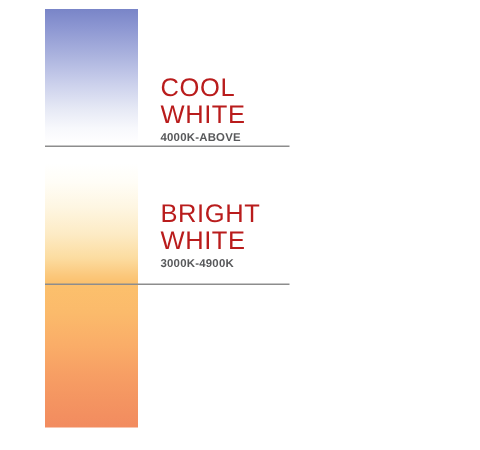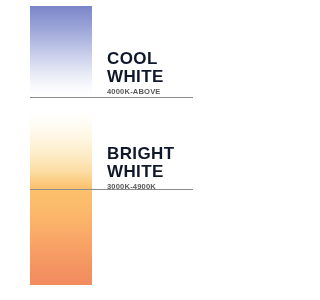--- a/index.html
+++ b/index.html
@@ -57,26 +57,26 @@
   }
 
   
   .label-block {
     position: absolute;
     left: 107px;
     width: 87px;
     text-align: left;
   }
   .label-cool   { top: 50px; }
-  .label-bright { top: 145px; }
+  .label-bright { top: 134px; }
   .label-warm   { top: 251px; }
 
   .label-title {
-    color: #0f172a;
-    font-weight: bold;
+    color: #b91c1c;
+    font-weight: normal;
     font-size: 17px;
     line-height: 17.5px;
     letter-spacing: 0.4px;
     margin: 0;
     white-space: nowrap;
   }
   .label-range {
     color: #58595b;
     font-weight: bold;
     font-size: 7.6px;

